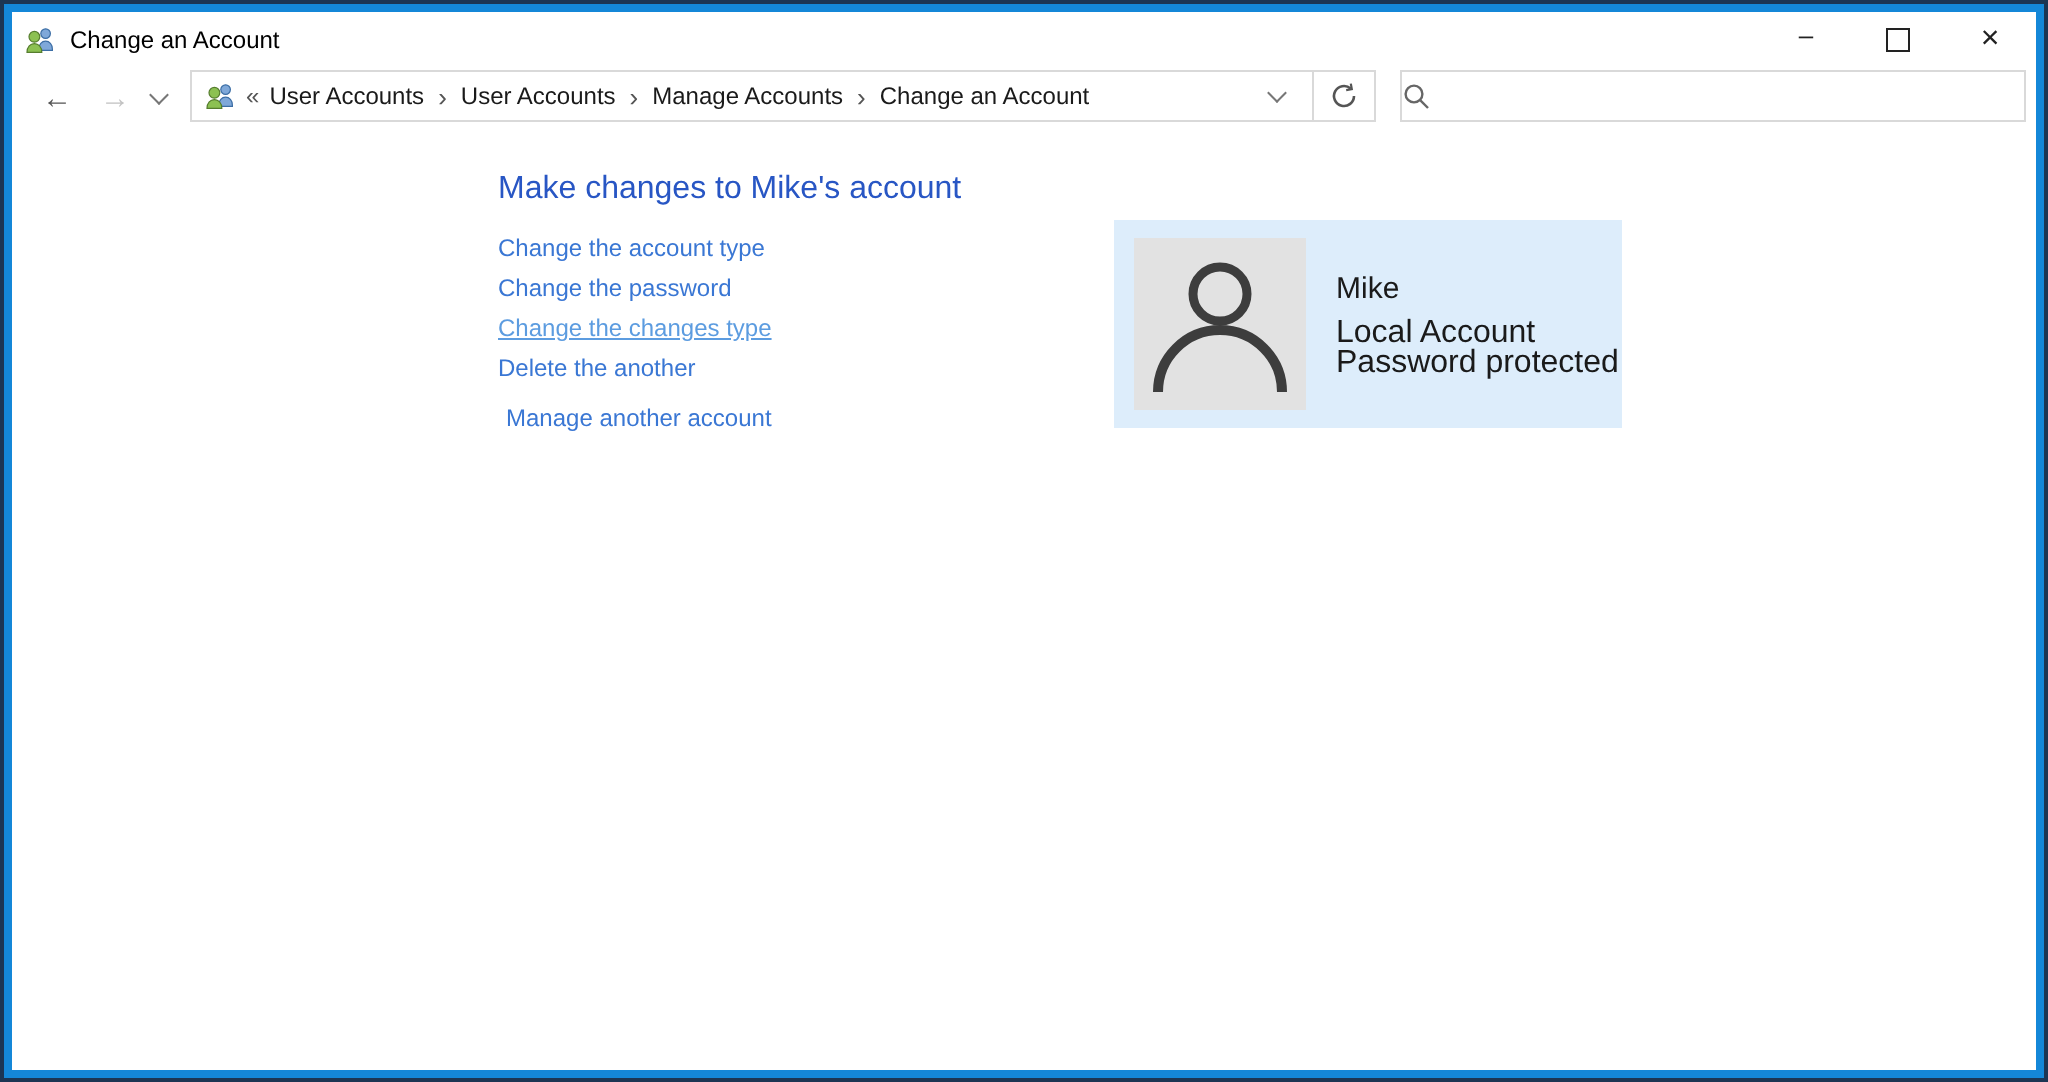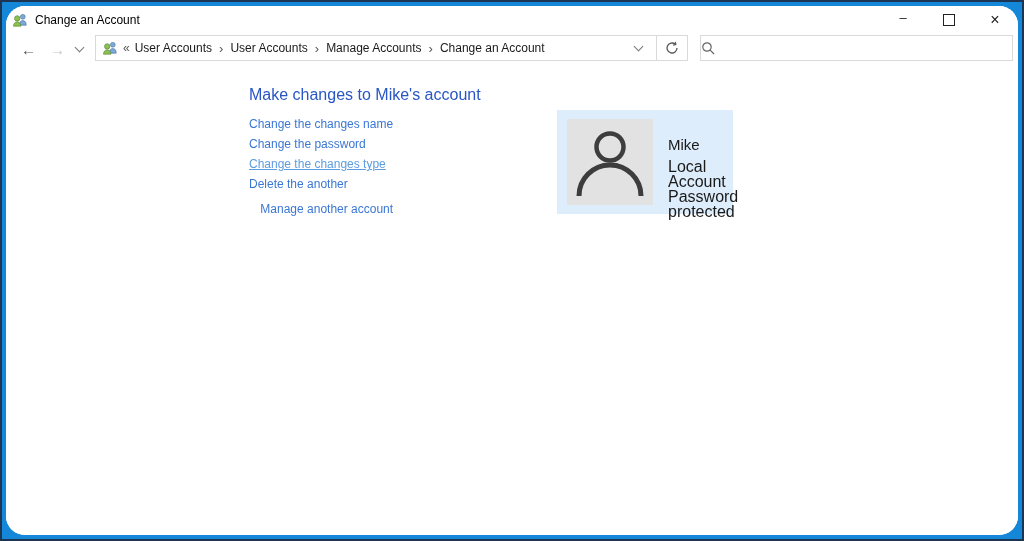--- a/index.html
+++ b/index.html
@@ -7,21 +7,21 @@
     width:1024px; height:541px; position:relative; overflow:hidden;
     font-family:"Liberation Sans", sans-serif;
     background:var(--frame-outer,#1c3553);
   }
   .frame-accent {
     position:absolute; left:2px; top:2px; right:2px; bottom:2px;
     background:var(--frame-accent,#1487d8);
   }
   .window {
     position:absolute; left:4px; top:4px; right:4px; bottom:4px;
-    background:#ffffff; overflow:hidden;border-radius:19px;
+    background:#ffffff; overflow:hidden;
   }
 
   
   .titlebar { position:absolute; left:0; top:0; right:0; height:27px; background:#fff; display:flex; align-items:center; }
   .app-icon { width:16px; height:16px; margin-left:6px; flex:0 0 auto; }
   .title-text { margin-left:7px; font-size:12px; color:#000; }
   .win-controls { margin-left:auto; display:flex; height:100%; }
   .win-btn { width:46px; height:100%; display:flex; align-items:center; justify-content:center; color:#222; font-size:14px; cursor:default; }
   .glyph-min { font-size:13px; position:relative; top:-2px; }
   .glyph-max { width:10px; height:10px; border:1px solid #222; display:inline-block; }
@@ -60,21 +60,21 @@
 
   
   .content { position:absolute; left:0; top:59px; right:0; bottom:0; background:#fff; }
   .page-heading { position:absolute; left:243px; top:21px; font-size:16px; color:var(--heading,#2856c4); }
   .task-links { position:absolute; left:243px; top:52px; }
   .task-link { font-size:12px; color:var(--link,#3a77d4); margin-bottom:8px; height:12px; cursor:pointer; }
   .task-link.hovered { color:var(--link-hover,#5c9ce0); text-decoration:underline; }
   .task-link.spaced { margin-top:13px;text-align:right; }
 
   .account-tile {
-    position:absolute; left:551px; top:45px; width:176px; height:104px;
+    position:absolute; left:551px; top:45px; width:254px; height:104px;
     background:var(--tile-bg,#ddedfb);
   }
   .avatar {
     position:absolute; left:10px; top:9px; width:86px; height:86px;
     background:var(--avatar-bg,#e2e2e2); display:flex; align-items:center; justify-content:center;
     overflow:hidden;
   }
   .tile-text { position:absolute; left:111px; top:26px; color:var(--text,#1a1a1a); }
   .tile-name { font-size:15px; margin-bottom:6px; }
   .tile-line { font-size:16px; line-height:15px; }
@@ -149,21 +149,21 @@
         <circle cx="6" cy="6" r="4.2" fill="none" stroke="#666" stroke-width="1.2"></circle>
         <line x1="9.2" y1="9.2" x2="13" y2="13" stroke="#666" stroke-width="1.2"></line>
       </svg>
     </div>
   </div>
 
   <div class="content">
     <div class="page-heading">Make changes to Mike's account</div>
 
     <div class="task-links">
-      <div class="task-link">Change the changes name</div>
+      <div class="task-link">Change the account type</div>
       <div class="task-link">Change the password</div>
       <div class="task-link hovered">Change the changes type</div>
       <div class="task-link">Delete the another</div>
       <div class="task-link spaced">Manage another account</div>
     </div>
 
     <div class="account-tile">
       <div class="avatar">
         <svg width="86" height="86" viewBox="0 0 86 86">
           <circle cx="43" cy="28" r="13.5" fill="none" stroke="#3d3d3d" stroke-width="4.5"></circle>

